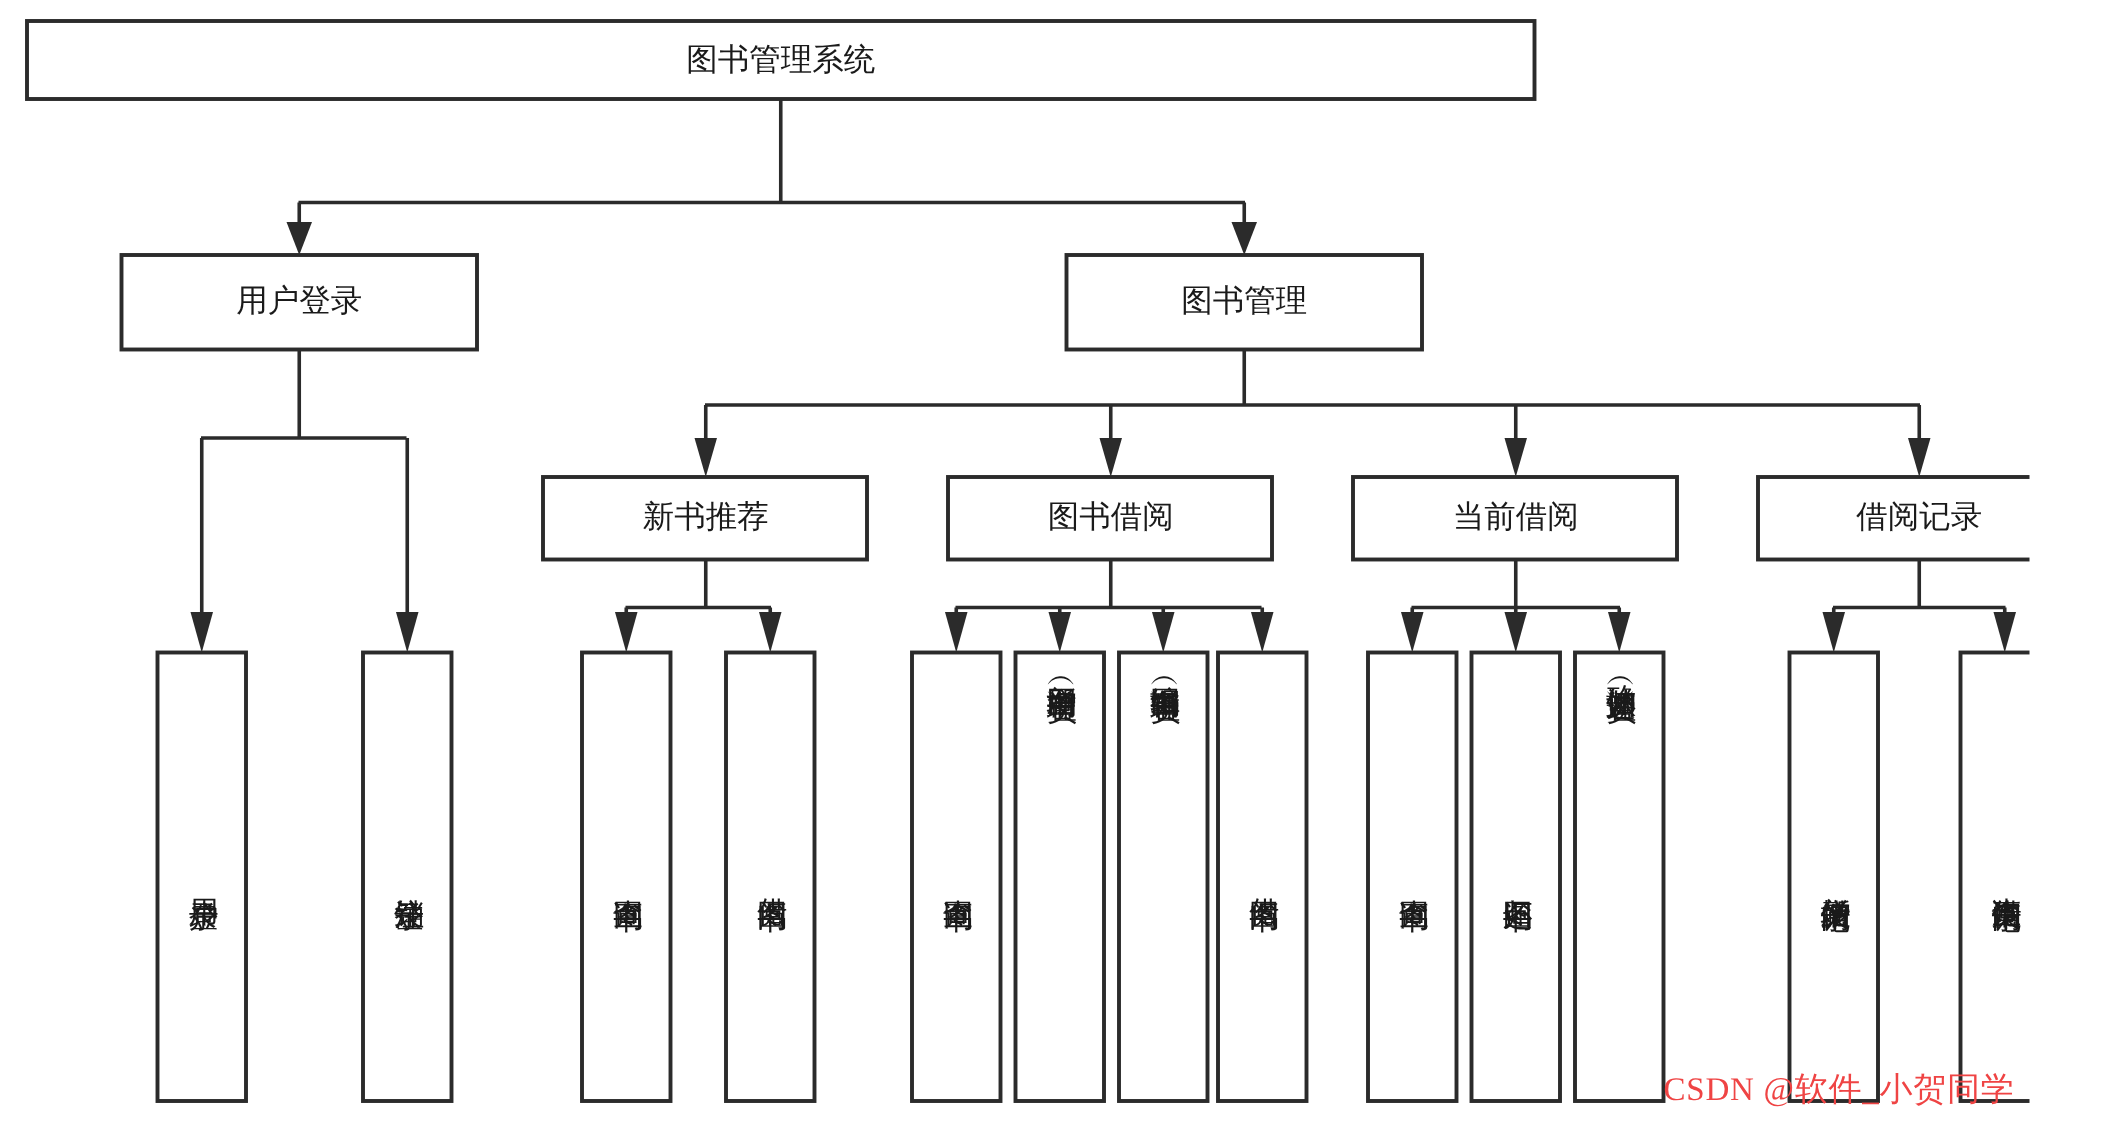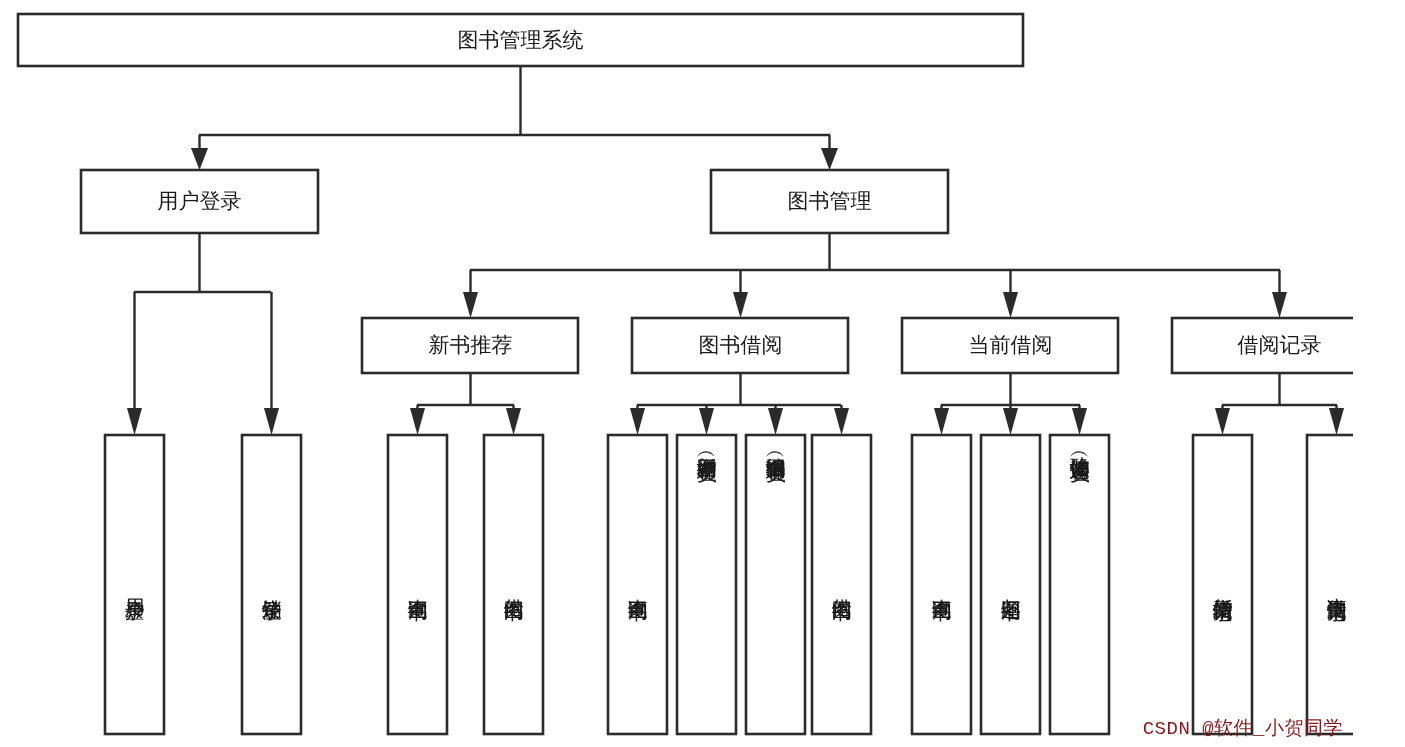--- a/index.html
+++ b/index.html
@@ -66,23 +66,23 @@
   .vbox-wrap {
     position: absolute;
     display: flex;
     align-items: center;
     justify-content: center;
   }
   .watermark {
     position: absolute;
     right: 10px;
     bottom: 6px;
-    font-family: Liberation Mono, monospace;
-    font-size: 19px;
-    color: #7f1d1d;
+    font-family: Liberation Serif, serif;
+    font-size: 22px;
+    color: #ef4444;
     letter-spacing: 0.5px;
     white-space: nowrap;
     user-select: none;
   }
 </style>
 </head>
 <body>
 
 <div id="stage">
 

